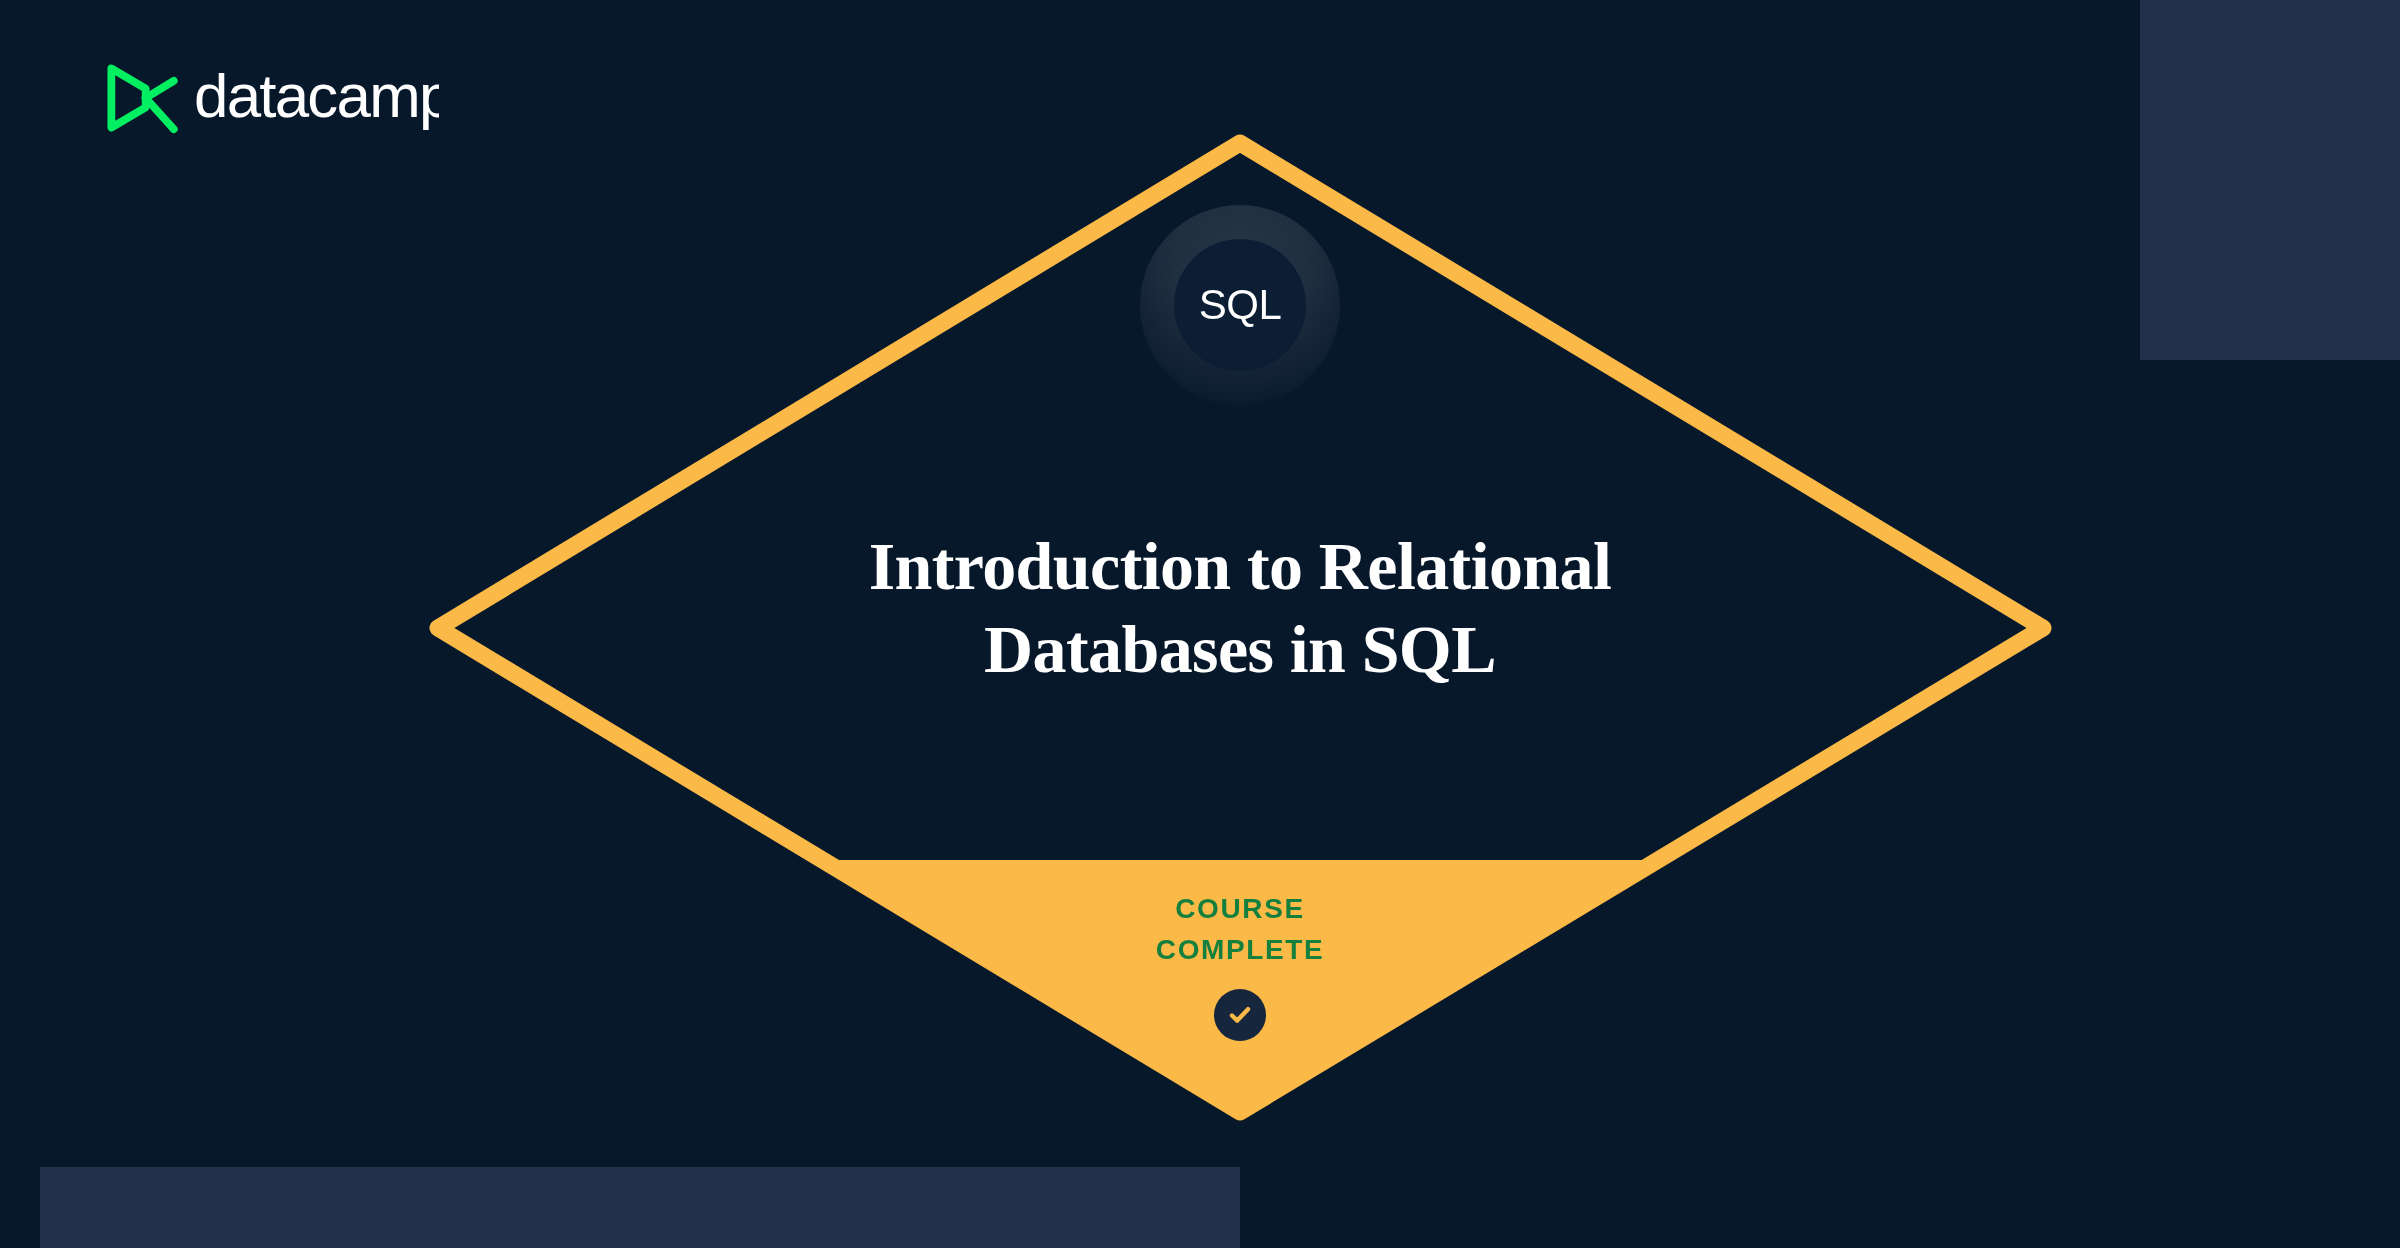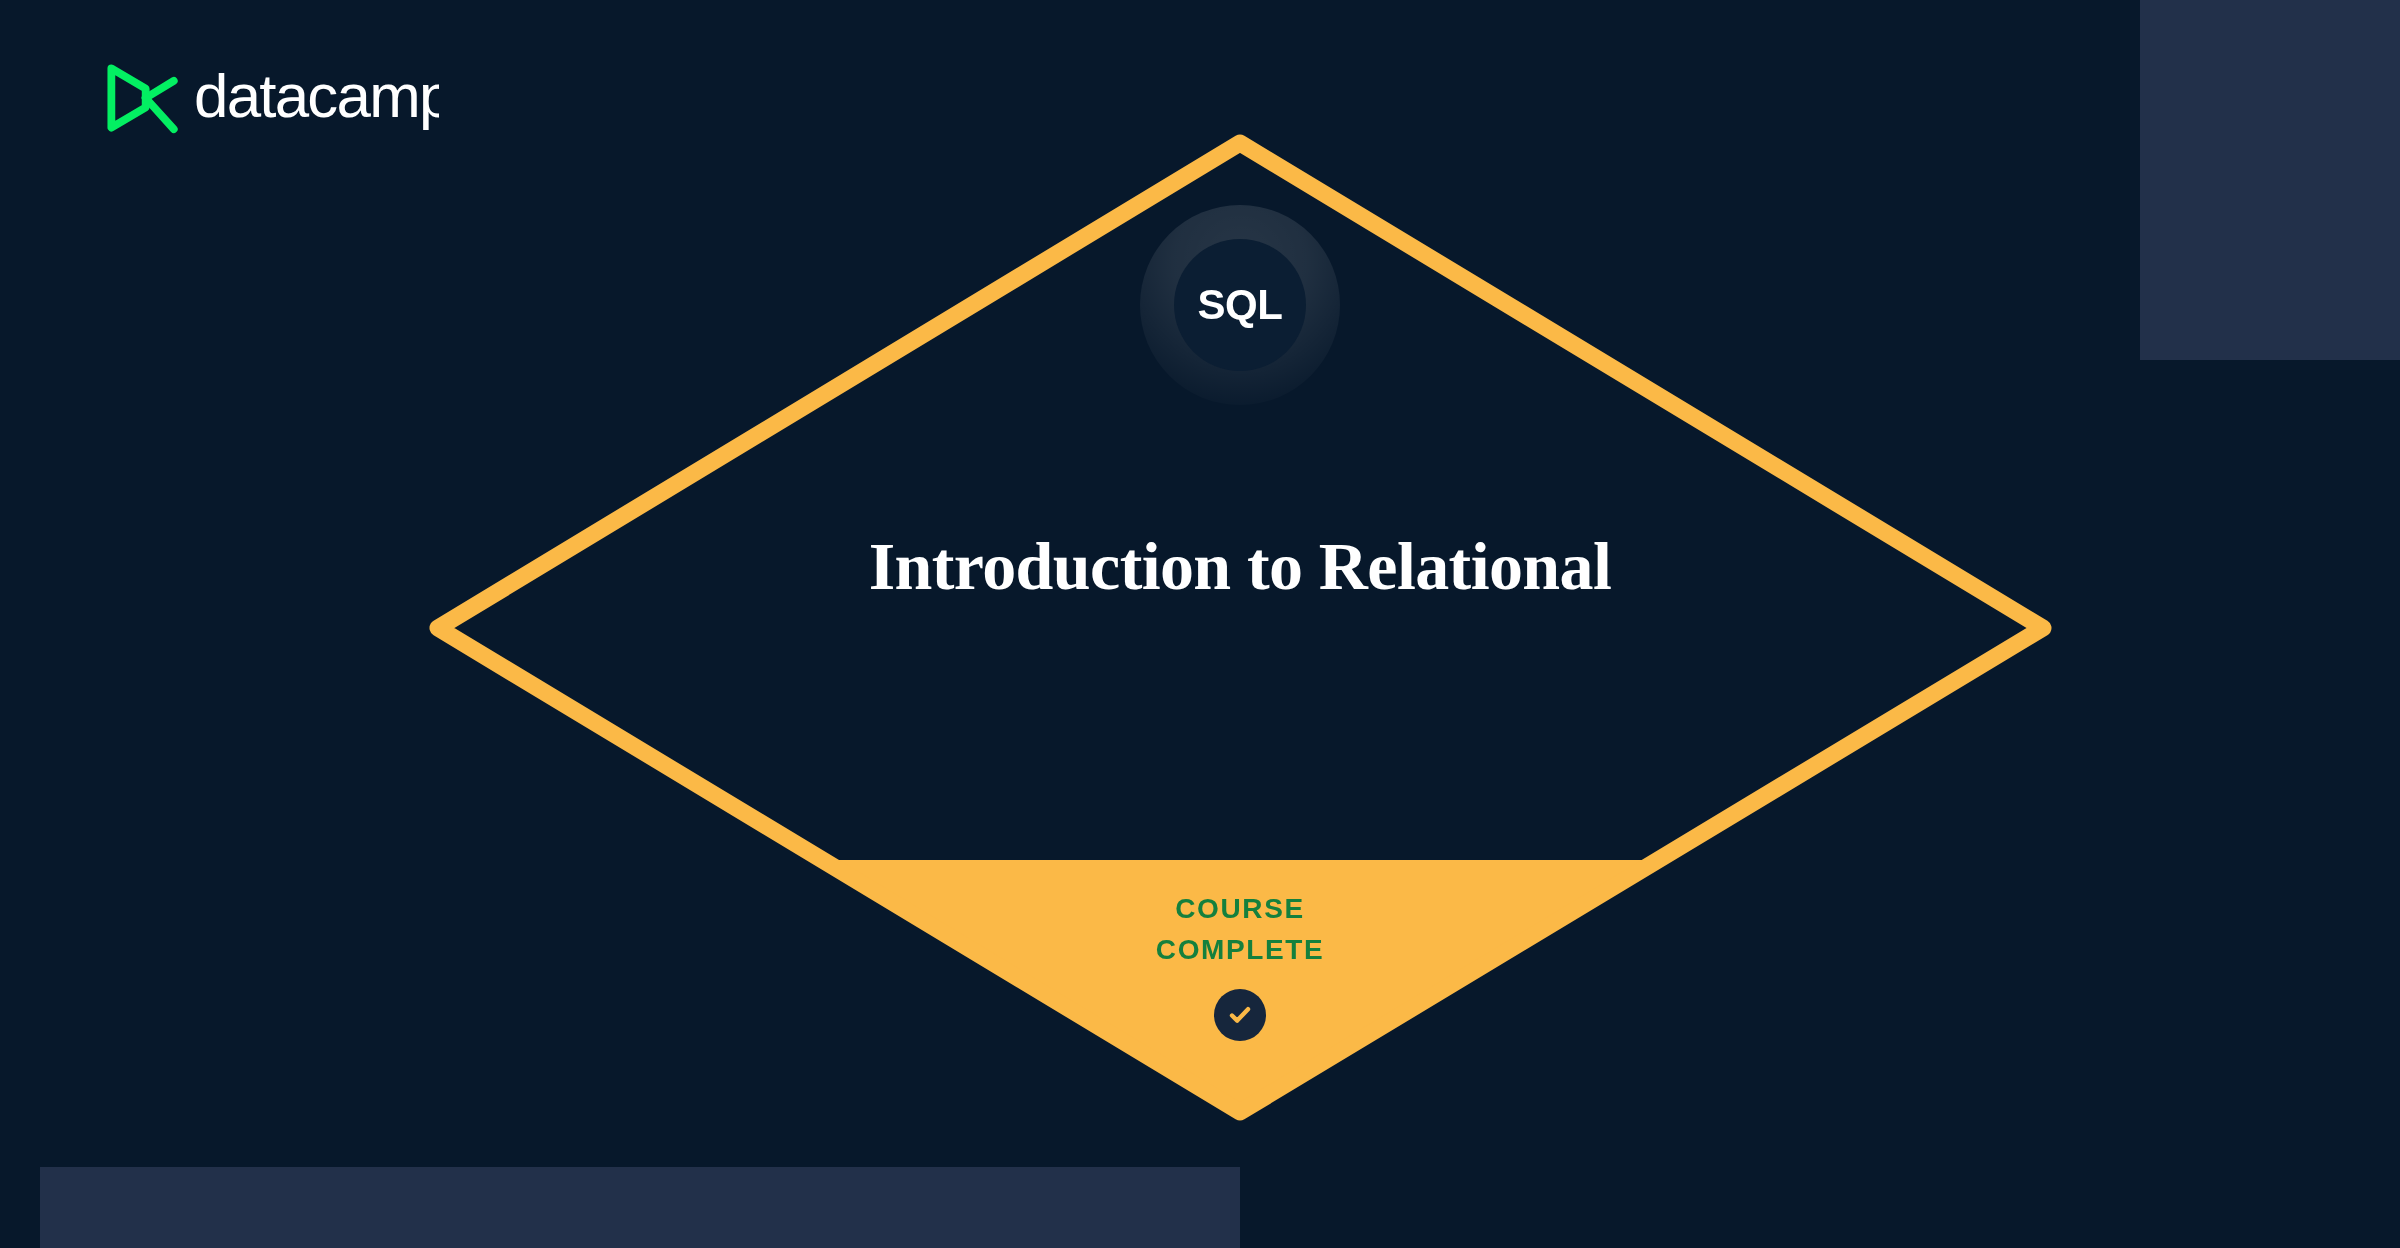--- a/index.html
+++ b/index.html
@@ -91,21 +91,21 @@
     width: 132px;
     height: 132px;
     border-radius: 50%;
     background: #0b1e33;
   }
   #sql-badge-label {
     position: relative;
     z-index: 2;
     color: #ffffff;
     font-size: 42px;
-    font-weight: 700;
+    font-weight: 400;
     letter-spacing: -0.5px;
     line-height: 1;
   }
 
   
   #course-title {
     position: absolute;
     left: 500px;
     top: 525px;
     width: 1400px;
@@ -179,20 +179,21 @@
       <text x="0" y="92" fill="#ffffff" font-family="Liberation Sans, sans-serif" font-size="106" font-weight="400" letter-spacing="-3">datacamp</text>
     </svg>
   </div>
 
   <div id="sql-badge">
     <span id="sql-badge-label">SQL</span>
   </div>
 
   <div id="course-title">
     <div>Introduction to Relational</div>
+    <div>Databases in SQL</div>
   </div>
 
   <div id="course-complete">
     <div class="cc-line">COURSE</div>
     <div class="cc-line">COMPLETE</div>
     <div id="check-badge">
       <svg width="30" height="30" viewBox="0 0 30 30">
         <path d="M7 15.5 L12.2 20.6 L23 9.2" fill="none" stroke="#fbb947" stroke-width="4.4" stroke-linecap="round" stroke-linejoin="round"></path>
       </svg>
     </div>

